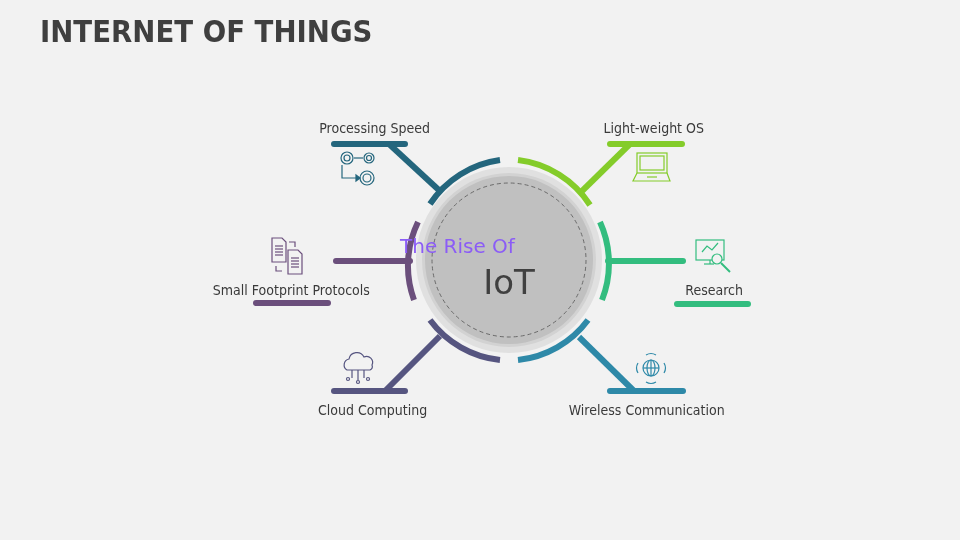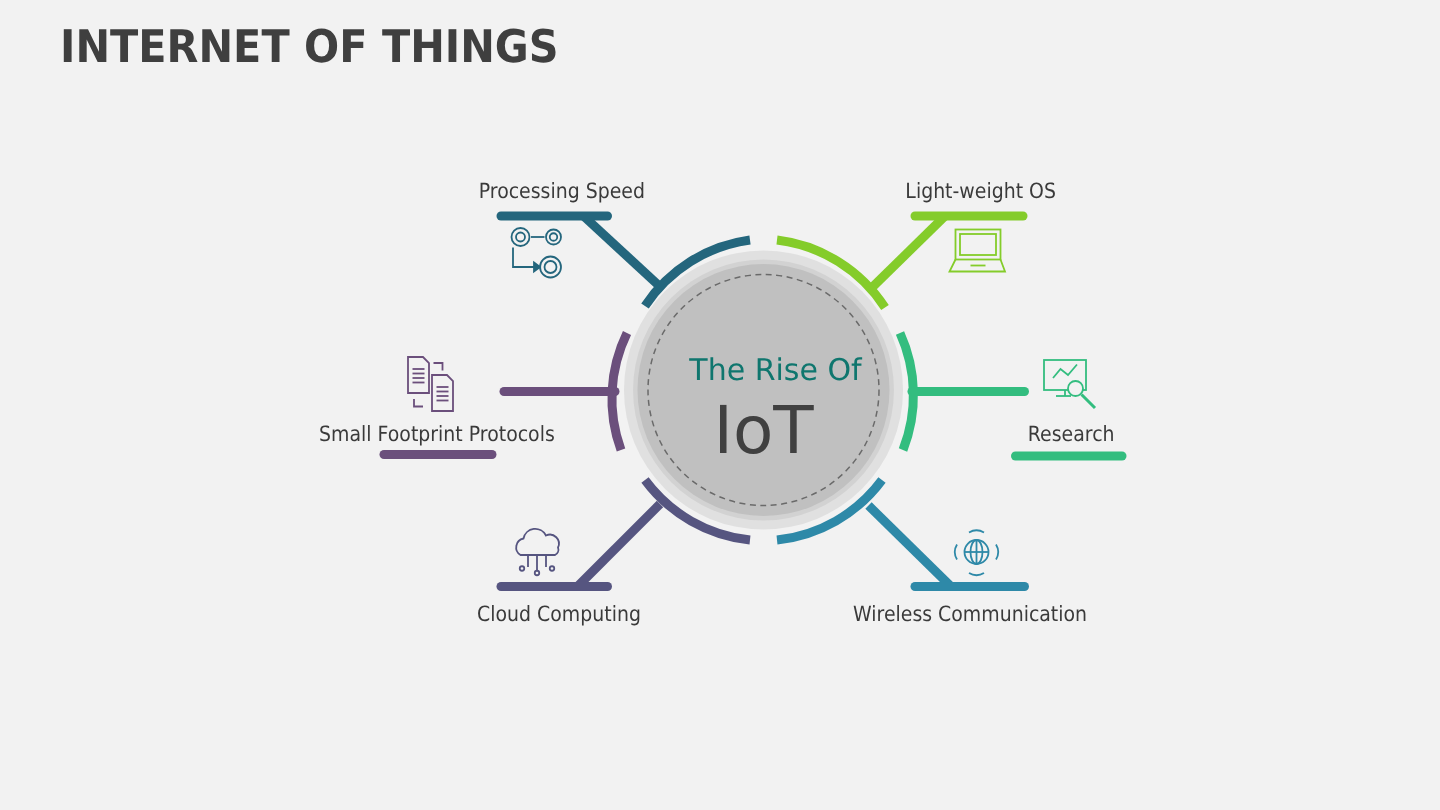--- a/index.html
+++ b/index.html
@@ -1,21 +1,21 @@
 <!DOCTYPE html>
 <html><head>
 <meta charset="utf-8">
 <style>
   html, body { margin: 0; padding: 0; }
   body { width: 960px; height: 540px; background: #f2f2f2; position: relative; overflow: hidden; font-family: "Liberation Sans", "DejaVu Sans", sans-serif; }
   .title { position: absolute; left: 40px; top: 14px; font-size: 30px; font-weight: bold; color: #3f3f3f; letter-spacing: 0px; font-family: "DejaVu Sans", sans-serif; transform: scaleX(0.92); transform-origin: left center; }
   svg.diagram { position: absolute; left: 0; top: 0; }
   .lbl { position: absolute; font-size: 14px; color: #3a3a3a; white-space: nowrap; font-family: "DejaVu Sans", sans-serif; transform: scaleX(0.9); }
-  .center-top { position: absolute; left: 432px; top: 234px; width: 170px; text-align: center; font-size: 20px; color: #0f766e; font-family: "DejaVu Sans", sans-serif; }
-  .center-big { position: absolute; left: 424px; top: 262px; width: 170px; text-align: center; font-size: 44px; color: #404040; font-family: "DejaVu Sans", sans-serif; }
+  .center-top { position: absolute; left: 400px; top: 234px; width: 170px; font-size: 20px; color: #8b5cf6; font-family: "DejaVu Sans", sans-serif; }
+  .center-big { position: absolute; left: 424px; top: 262px; width: 170px; text-align: center; font-size: 34px; color: #404040; font-family: "DejaVu Sans", sans-serif; }
 </style>
 </head>
 <body>
 
 <div class="title">INTERNET OF THINGS</div>
 
 <svg class="diagram" width="960" height="540" viewBox="0 0 960 540">
 
   <g>
     <circle cx="509" cy="260" r="93" fill="#e0e0e0"></circle>

